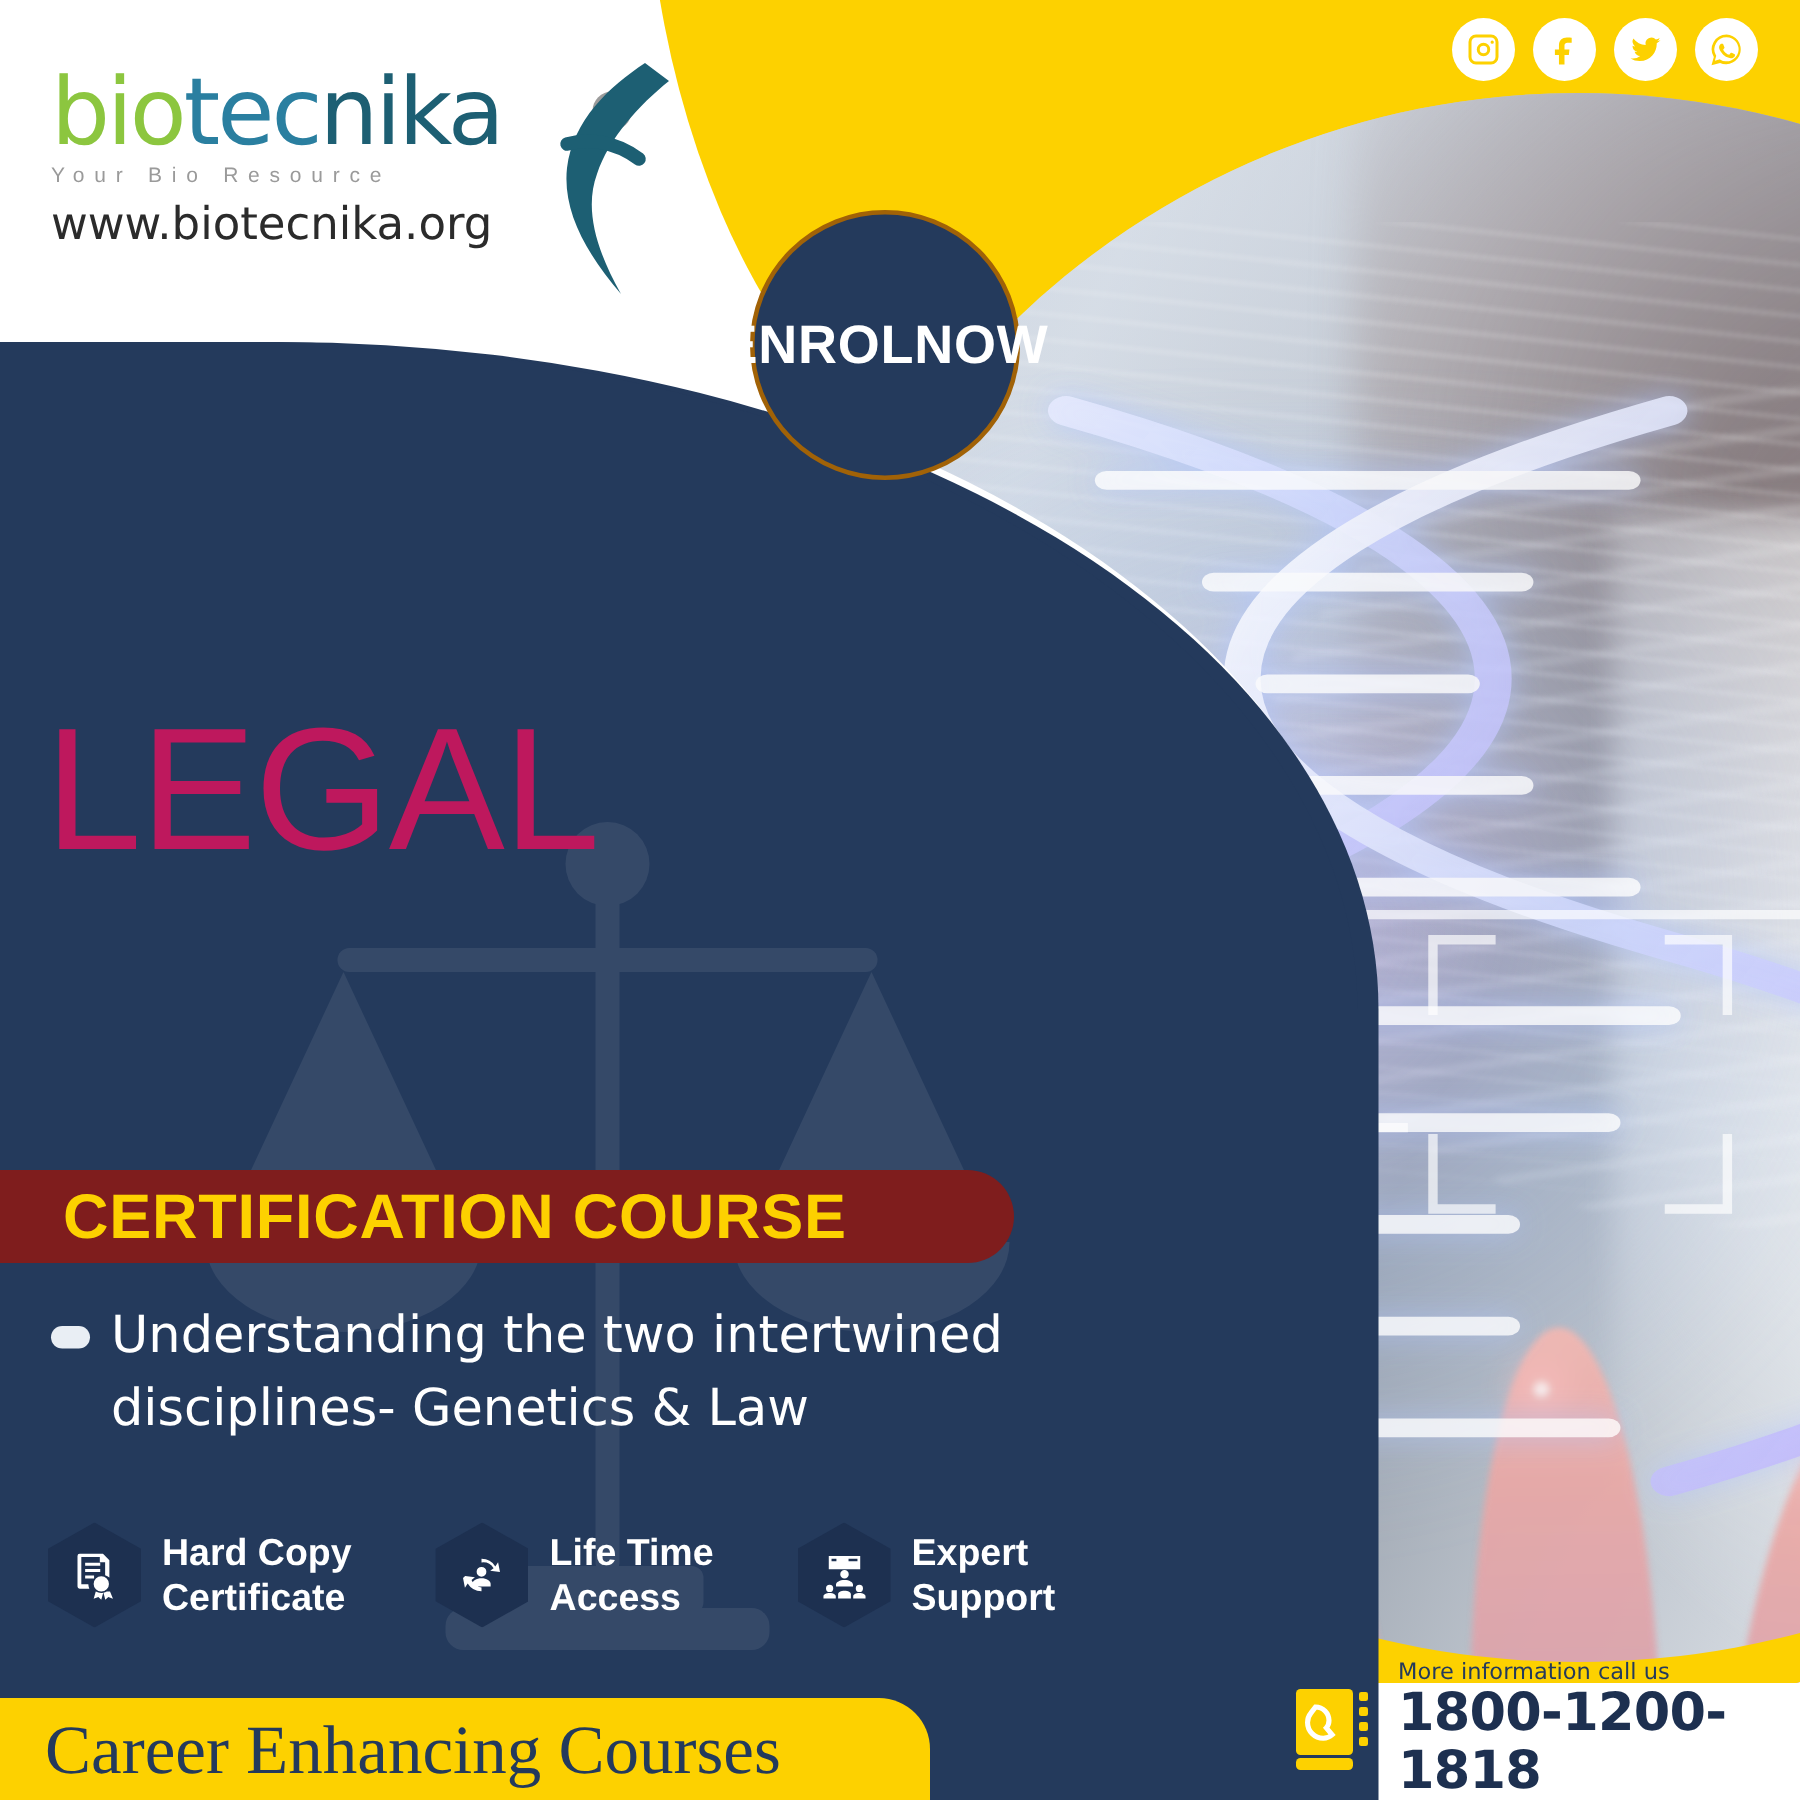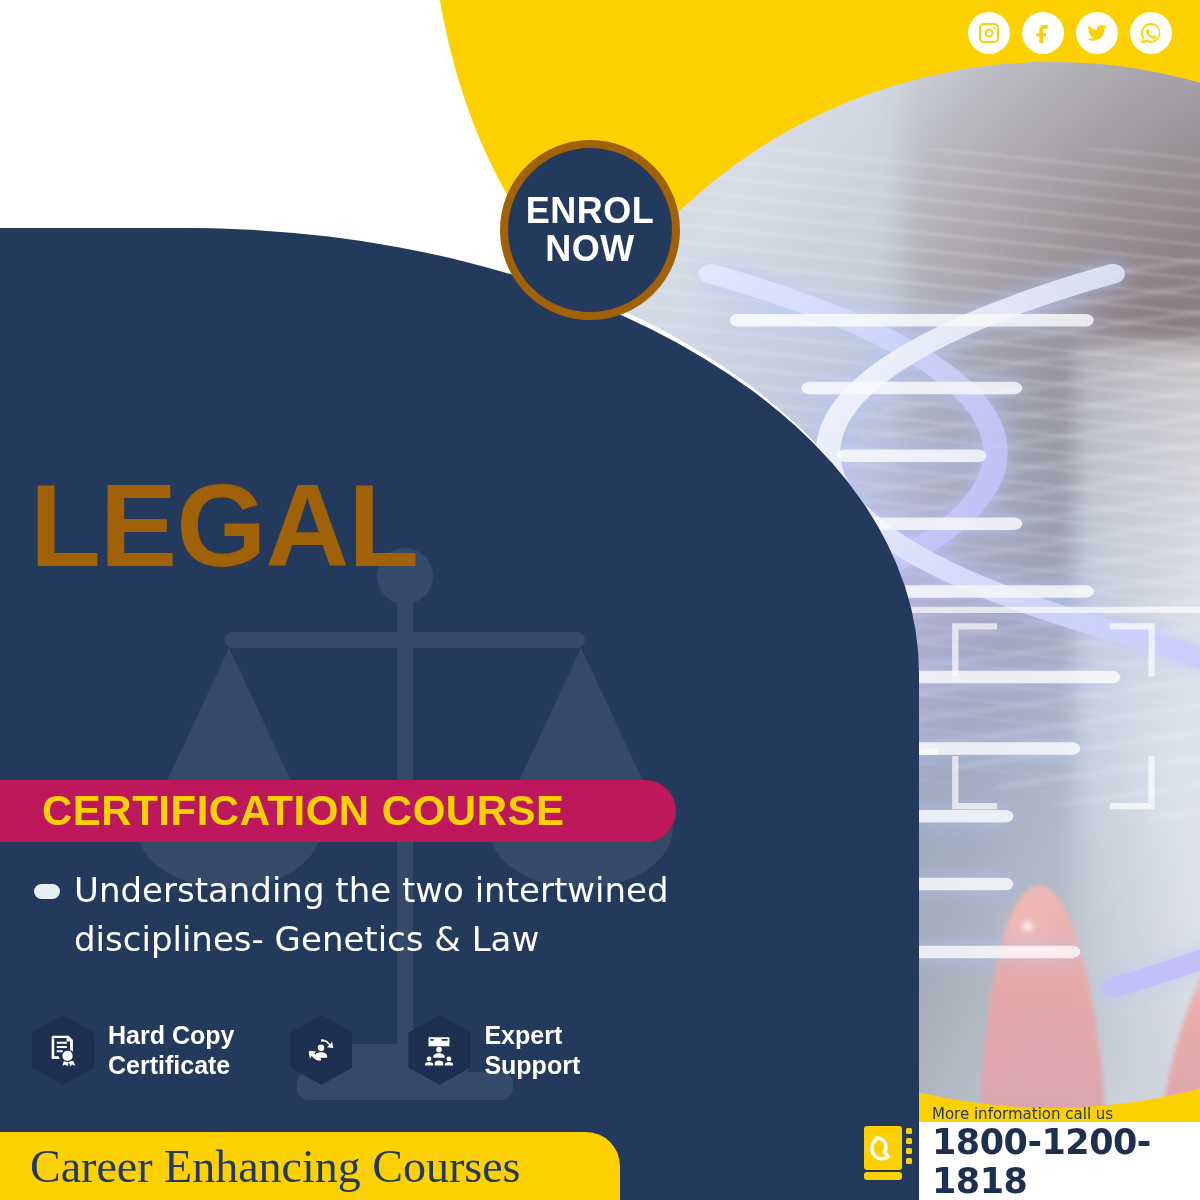--- a/index.html
+++ b/index.html
@@ -163,39 +163,39 @@
   }
   .social-ico {
     width:42px; height:42px; border-radius:50%; background:#fff;
     display:flex; align-items:center; justify-content:center;
   }
   .social-ico svg { width:24px; height:24px; fill:#fdd100; }
 
   
   .enrol {
     position:absolute; left:500px; top:140px; width:180px; height:180px;
-    border-radius:50%; background:#243a5c; border:8px solid #a16207;
-    display:flex; flex-direction:column; align-items:center; justify-content:center;
+    border-radius:50%; background:#243a5c; border:3px solid #a16207;
+    display:flex; flex-direction:row; align-items:center; justify-content:center;
     z-index:30;
   }
   .enrol span {
     color:#fff; font-weight:bold; font-size:36px; line-height:1.05; letter-spacing:.5px;
   }
 
   
   .headline { position:absolute; left:30px; top:470px; z-index:22; }
   .hl-line {
-    color:#a16207; font-weight:bold; font-size:116px; line-height:.98;
+    color:#be185d; font-weight:normal; font-size:116px; line-height:.98;
     letter-spacing:-1px; font-family:"Liberation Sans", sans-serif;
   }
   .hl-line.two { margin-top:16px; }
 
   .subtitle-band {
     position:absolute; left:0; top:780px; width:676px; height:62px;
-    background:#be185d; border-radius:0 34px 34px 0; z-index:22;
+    background:#7f1d1d; border-radius:0 34px 34px 0; z-index:22;
     display:flex; align-items:center;
   }
   .subtitle-band span {
     color:#fdd100; font-weight:bold; font-size:42px; letter-spacing:.5px;
     margin-left:42px;
   }
 
   
   .desc { position:absolute; left:34px; top:866px; width:700px; z-index:22; display:flex; }
   .desc-dot {
@@ -330,20 +330,35 @@
             <path d="M62 60 L20 150 H104 Z"></path>
             <path d="M238 60 L196 150 H280 Z"></path>
             <path d="M16 150 a46 30 0 0 0 92 0 Z"></path>
             <path d="M192 150 a46 30 0 0 0 92 0 Z"></path>
           </g>
         </svg>
       </div>
     </div>
   </div>
 
+  <div class="logo-block">
+    <div class="logo-word">
+      <span class="lw-bio">bio</span><span class="lw-tec">tec</span><span class="lw-ni">ni</span><span class="lw-k">k</span><span class="lw-a">a</span>
+    </div>
+    <div class="logo-tag">Your Bio Resource</div>
+    <div class="logo-url">www.biotecnika.org</div>
+    <div class="logo-figure">
+      <svg viewBox="0 0 140 170">
+        <circle cx="74" cy="38" r="13" fill="#9b9b9b"></circle>
+        <path d="M96 6 C 72 22, 48 44, 44 76 C 41 104, 56 132, 80 160
+                 C 62 128, 56 102, 64 80 C 72 56, 92 34, 112 18 Z" fill="#1d5f73"></path>
+        <path d="M44 60 C 58 56, 76 58, 92 70" stroke="#1d5f73" stroke-width="9" fill="none" stroke-linecap="round"></path>
+      </svg>
+    </div>
+  </div>
 
   <div class="social-row">
     <div class="social-ico">
       <svg viewBox="0 0 24 24">
           <path d="M7 2h10a5 5 0 015 5v10a5 5 0 01-5 5H7a5 5 0 01-5-5V7a5 5 0 015-5zm0 2a3 3 0 00-3 3v10a3 3 0 003 3h10a3 3 0 003-3V7a3 3 0 00-3-3H7zm5 3.5A4.5 4.5 0 1112 16.5 4.5 4.5 0 0112 7.5zm0 2A2.5 2.5 0 1012 14.5 2.5 2.5 0 0012 9.5zM17.8 6a1.1 1.1 0 11-1.1 1.1A1.1 1.1 0 0117.8 6z"></path>
         </svg>
     </div>
     <div class="social-ico">
       <svg viewBox="0 0 24 24">
           <path d="M14.5 7.5h2.3V4.2c-.4-.06-1.7-.2-3.2-.2-3.2 0-5.3 1.9-5.3 5.4V12H5.6v3.6h2.7V22h3.7v-6.4h2.9l.4-3.6h-3.3V9.8c0-1.5.4-2.3 2.5-2.3z"></path>
@@ -387,20 +402,22 @@
       </div>
       <div class="feature-label">Hard Copy
 Certificate</div>
     </div>
     <div class="feature">
       <div class="hexbadge">
         <svg viewBox="0 0 24 24">
             <path d="M12 4.4a7.6 7.6 0 016.5 3.6l1.3-2 .9 4.6-4.6-.6 1.6-1.2A5.9 5.9 0 0012 6.1zM4.3 12.5l4.6.6-1.6 1.2A5.9 5.9 0 0012 17.9v1.7a7.6 7.6 0 01-6.5-3.6l-1.3 2-.9-4.6zM12 8.2a2.3 2.3 0 110 4.6 2.3 2.3 0 010-4.6zm0 5.3c2.4 0 4.3 1.2 4.3 2.6v1.3H7.7v-1.3c0-1.4 1.9-2.6 4.3-2.6z"></path>
           </svg>
       </div>
+      <div class="feature-label">Life Time
+Access</div>
     </div>
     <div class="feature">
       <div class="hexbadge">
         <svg viewBox="0 0 24 24">
             <path d="M4.6 3h14.8v6.3H4.6V3zm1.3 1.3v1.2h2.3V4.3H5.9zm8 0v1.2h4.2V4.3h-4.2zM12 9.7a2 2 0 110 4 2 2 0 010-4zm0 4.6c2.2 0 4 1 4 2.2v.9H8v-.9c0-1.2 1.8-2.2 4-2.2zM5 16.6a1.7 1.7 0 110 3.4 1.7 1.7 0 010-3.4zm14 0a1.7 1.7 0 110 3.4 1.7 1.7 0 010-3.4zM5 20.5c1.6 0 2.9.7 2.9 1.5V23H2.1v-1c0-.8 1.3-1.5 2.9-1.5zm14 0c1.6 0 2.9.7 2.9 1.5V23h-5.8v-1c0-.8 1.3-1.5 2.9-1.5zM12 19.4c1.7 0 3 .7 3 1.6V23H9v-2c0-.9 1.3-1.6 3-1.6z"></path>
           </svg>
       </div>
       <div class="feature-label">Expert
 Support</div>
     </div>

